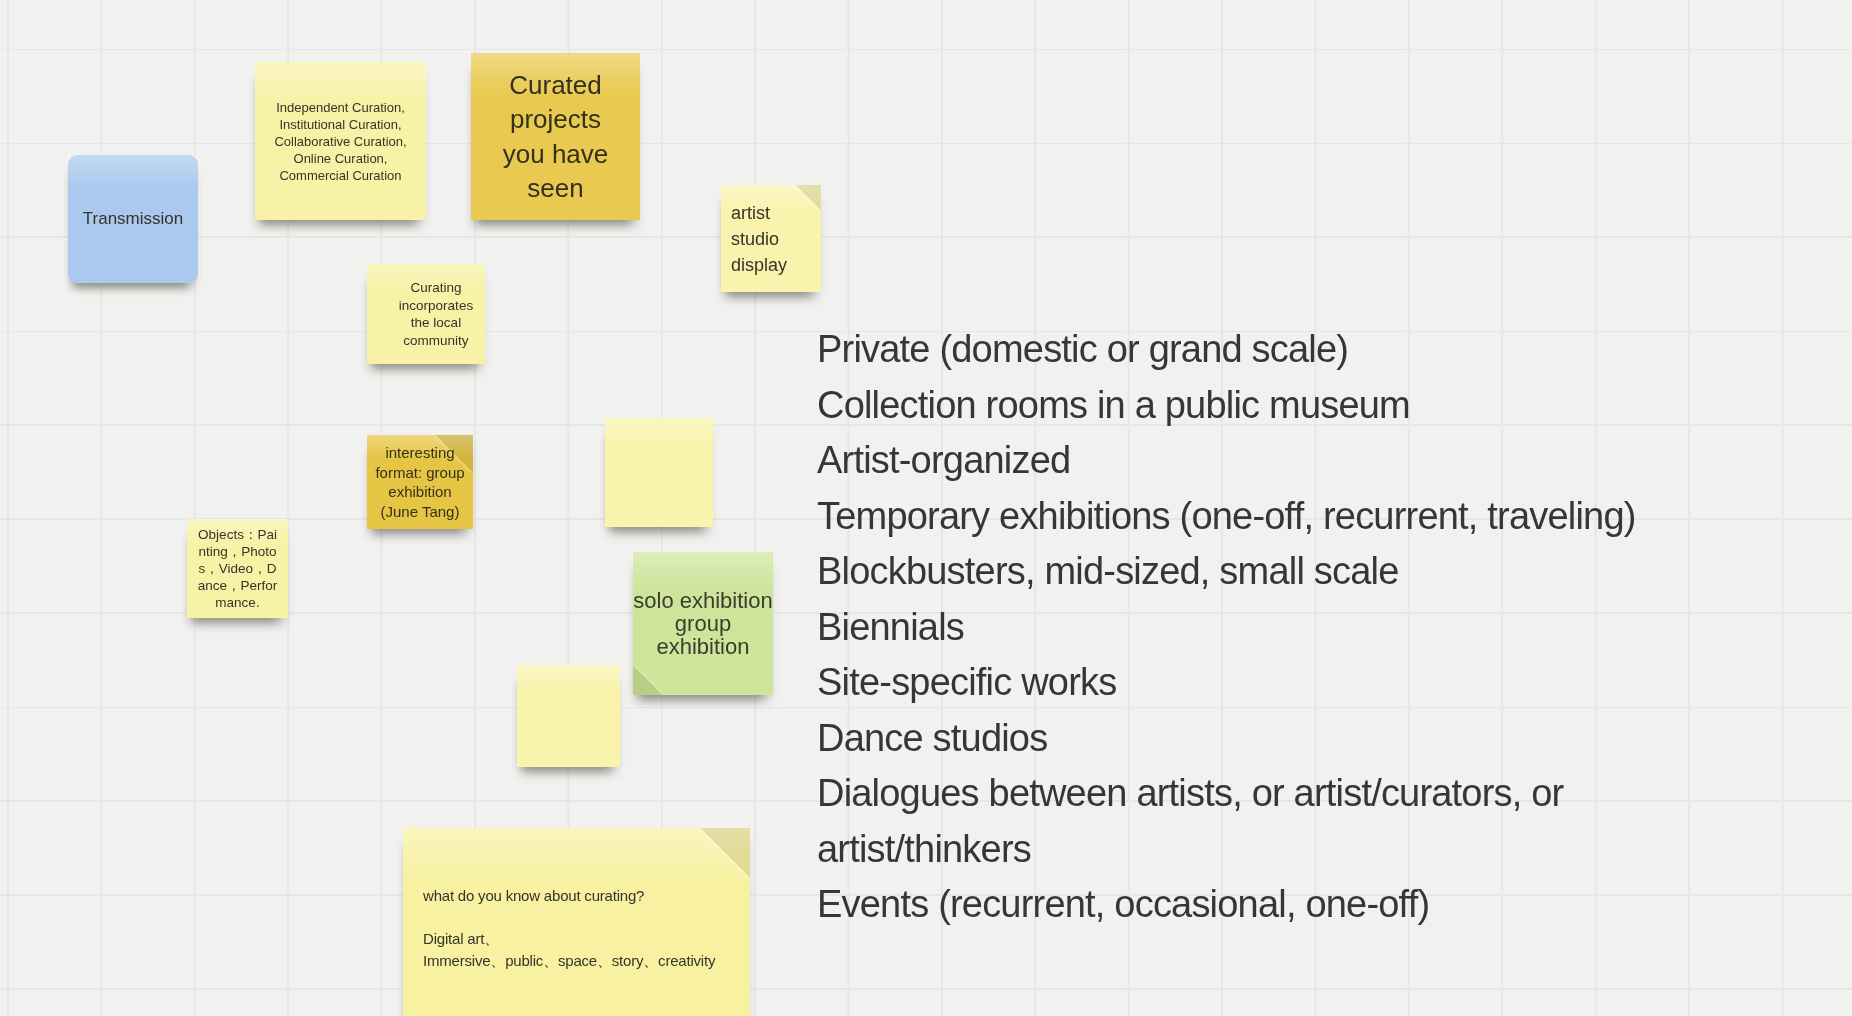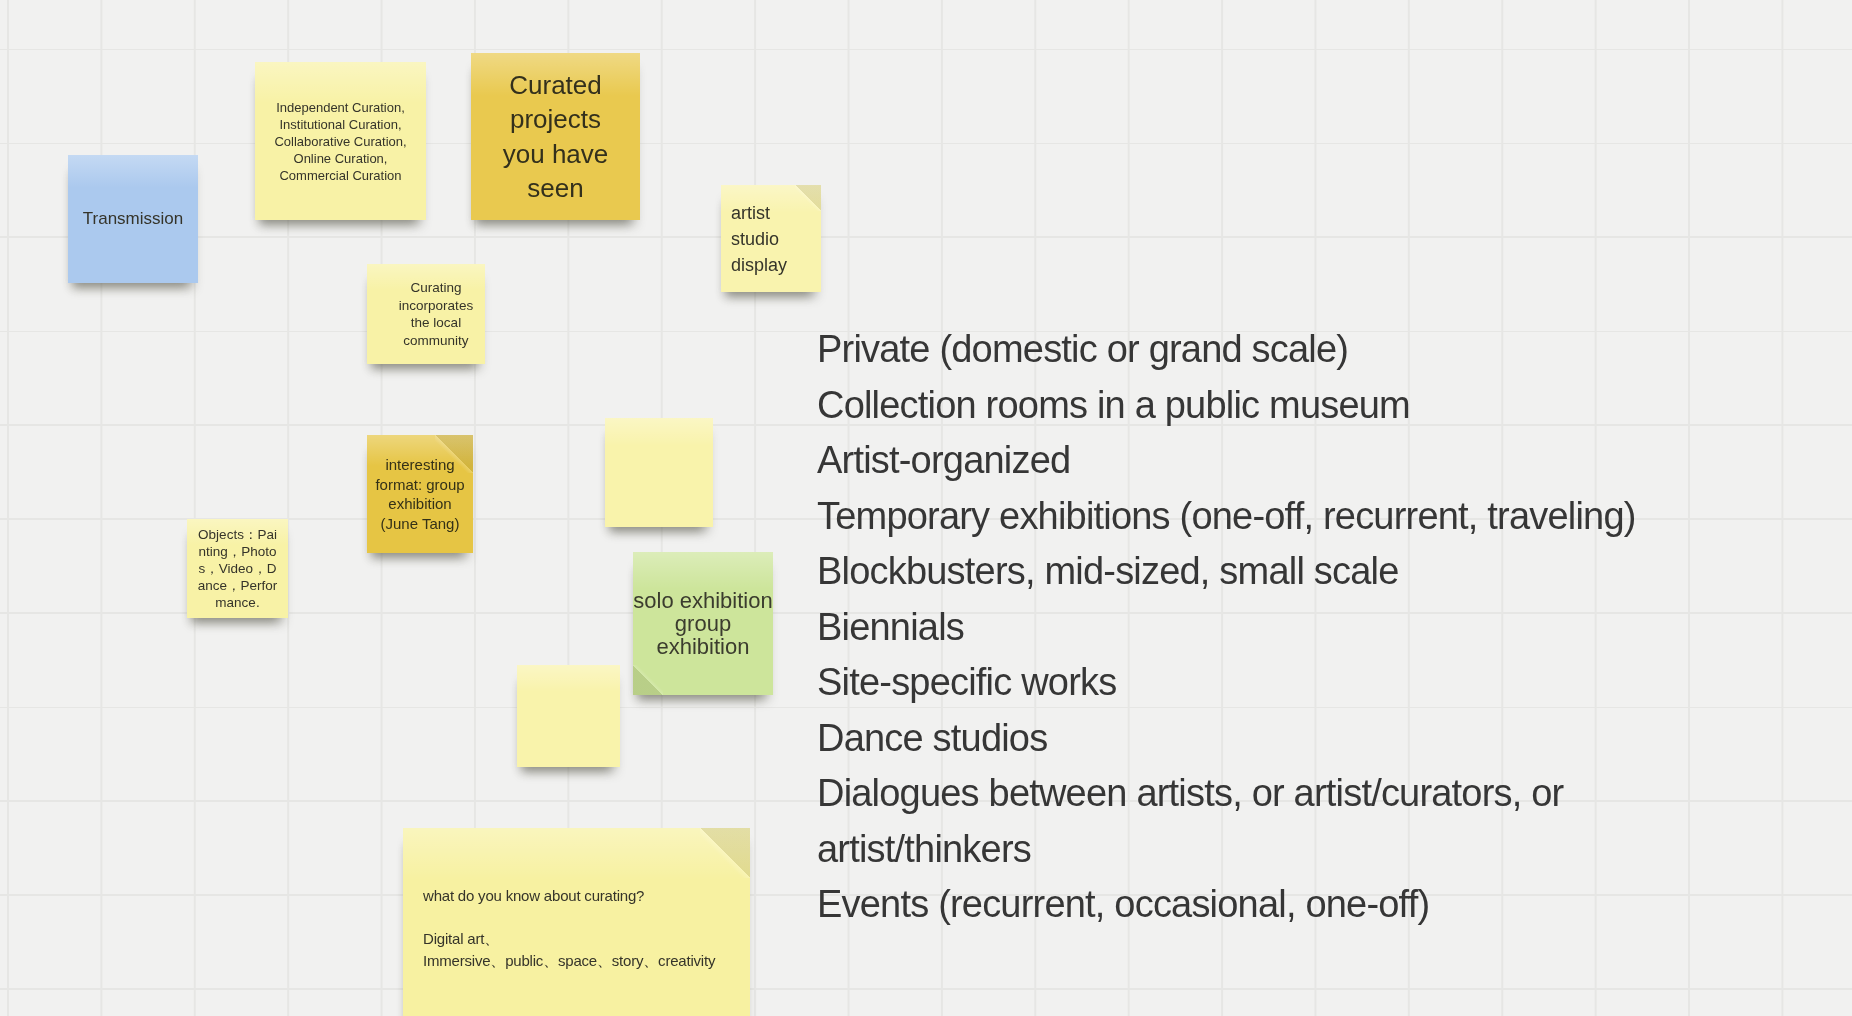--- a/index.html
+++ b/index.html
@@ -22,26 +22,26 @@
   }
   .note::before{ 
     content:"";position:absolute;left:0;top:0;right:0;height:26%;
     background:linear-gradient(180deg,rgba(255,255,255,0.30),rgba(255,255,255,0));
     pointer-events:none;
   }
   .fold{position:absolute;pointer-events:none;}
   .fold-tr{top:0;right:0;background:linear-gradient(225deg,rgba(90,80,20,0.14) 49%,rgba(255,255,255,0.18) 50%,transparent 58%);}
   .fold-bl{bottom:0;left:0;background:linear-gradient(45deg,rgba(60,70,20,0.14) 49%,rgba(255,255,255,0.15) 50%,transparent 58%);}
 
-  .n-transmission{left:68px;top:155px;width:130px;height:128px;background:#abc9ee;font-size:17px;}
+  .n-transmission{left:68px;top:155px;width:130px;height:128px;background:#abc9ee;font-size:17px;border-radius:9px;}
   .n-curation-types{left:255px;top:62px;width:171px;height:158px;background:#f8f2a6;font-size:13px;line-height:17px;}
   .n-curated-projects{left:471px;top:33px;width:169px;height:167px;background:#e9c94f;font-size:26px;line-height:34.5px;color:#33301c;margin-top:20px;}
   .n-artist-studio{left:689px;top:185px;width:100px;height:107px;background:#f9f3ae;font-size:18px;line-height:26px;justify-content:flex-start;text-align:left;padding-left:10px;box-sizing:border-box;margin-left:32px;}
   .n-local-community{left:367px;top:264px;width:98px;height:100px;background:#f8f2a6;font-size:13.5px;line-height:17.5px;padding-left:20px;}
-  .n-interesting-format{left:367px;top:435px;width:106px;height:118px;background:#e6c544;font-size:15px;line-height:19.5px;color:#343117;text-align:center;}
+  .n-interesting-format{left:367px;top:435px;width:106px;height:94px;background:#e6c544;font-size:15px;line-height:19.5px;color:#343117;text-align:center;}
   .n-objects{left:187px;top:519px;width:101px;height:99px;background:#f8f2a6;font-size:13.5px;line-height:17px;padding:17px 9px;box-sizing:border-box;word-break:break-all;}
   .n-empty-1{left:605px;top:418px;width:108px;height:109px;background:#f9f3ab;}
   .n-solo-group{left:633px;top:552px;width:140px;height:143px;background:#cde59b;font-size:22px;line-height:23px;color:#3b3c2e;}
   .n-empty-2{left:517px;top:665px;width:103px;height:102px;background:#f9f3ab;}
   .n-curating-question{left:403px;top:828px;width:347px;height:200px;background:#f7f1a1;font-size:15px;line-height:21.5px;justify-content:flex-start;text-align:left;padding:0 20px;box-sizing:border-box;white-space:pre;letter-spacing:-0.2px;}
 
   .note-text{position:relative;}
 
   #exhibition-list{
     position:absolute;left:817px;top:322px;width:940px;

